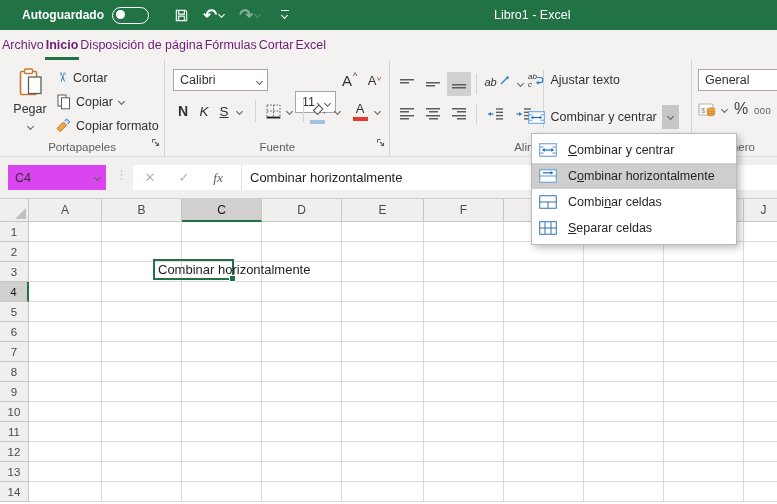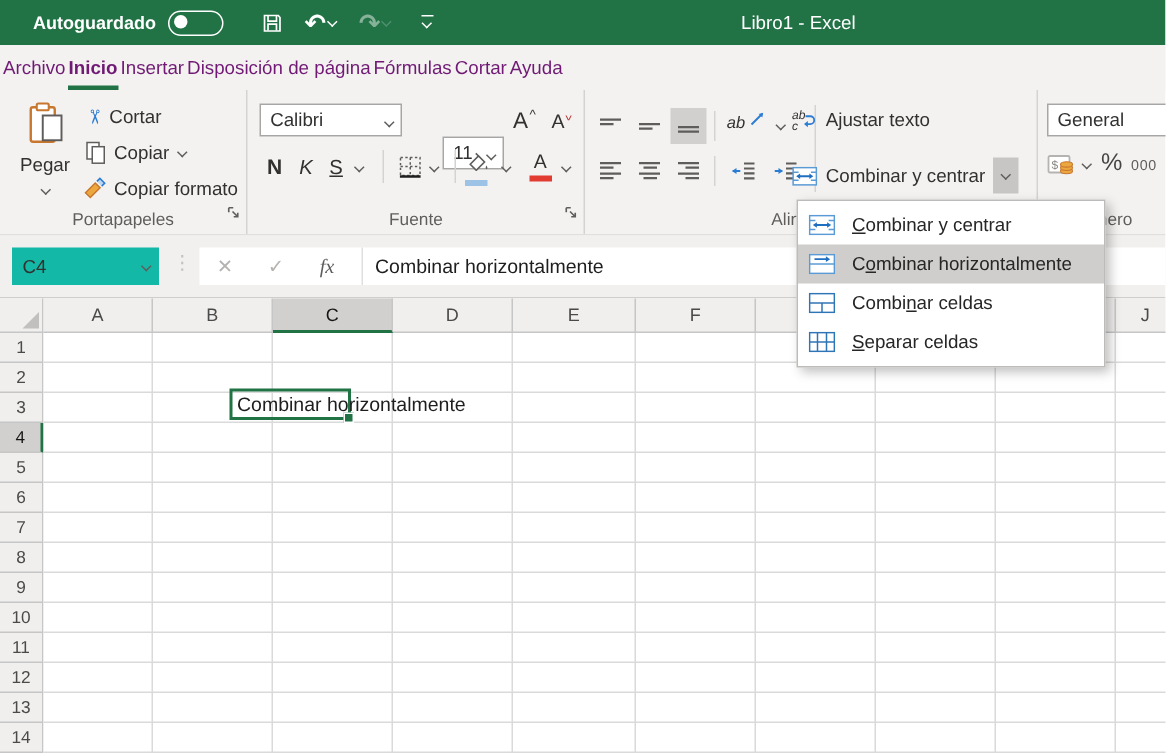--- a/index.html
+++ b/index.html
@@ -46,21 +46,21 @@
   .bars-l{background:linear-gradient(#5f5d5b,#5f5d5b) 0 0/14px 1.5px no-repeat,linear-gradient(#5f5d5b,#5f5d5b) 0 3.4px/9px 1.5px no-repeat,linear-gradient(#5f5d5b,#5f5d5b) 0 6.8px/14px 1.5px no-repeat,linear-gradient(#5f5d5b,#5f5d5b) 0 10.2px/9px 1.5px no-repeat}
   .bars-c{background:linear-gradient(#5f5d5b,#5f5d5b) 50% 0/14px 1.5px no-repeat,linear-gradient(#5f5d5b,#5f5d5b) 50% 3.4px/9px 1.5px no-repeat,linear-gradient(#5f5d5b,#5f5d5b) 50% 6.8px/14px 1.5px no-repeat,linear-gradient(#5f5d5b,#5f5d5b) 50% 10.2px/9px 1.5px no-repeat}
   .bars-r{background:linear-gradient(#5f5d5b,#5f5d5b) 100% 0/14px 1.5px no-repeat,linear-gradient(#5f5d5b,#5f5d5b) 100% 3.4px/9px 1.5px no-repeat,linear-gradient(#5f5d5b,#5f5d5b) 100% 6.8px/14px 1.5px no-repeat,linear-gradient(#5f5d5b,#5f5d5b) 100% 10.2px/9px 1.5px no-repeat}
   .vtop{background:linear-gradient(#5f5d5b,#5f5d5b) 0 1px/14px 1.5px no-repeat,linear-gradient(#5f5d5b,#5f5d5b) 0 4.4px/9px 1.5px no-repeat}
   .vmid{background:linear-gradient(#5f5d5b,#5f5d5b) 0 4px/14px 1.5px no-repeat,linear-gradient(#5f5d5b,#5f5d5b) 0 7.4px/9px 1.5px no-repeat}
   .vbot{background:linear-gradient(#5f5d5b,#5f5d5b) 0 6px/14px 1.5px no-repeat,linear-gradient(#5f5d5b,#5f5d5b) 0 9.4px/14px 1.5px no-repeat}
   .fontbtn{font-size:14px;display:flex;align-items:center;justify-content:center}
   .colorbar{display:block;height:3.5px;width:15px;margin-top:1px}
   
   .fbar{position:absolute;left:0;top:157px;width:777px;height:42px;background:#f1f0ef;border-bottom:1px solid #d0cecc;box-sizing:border-box}
-  .namebox{position:absolute;left:8px;top:8px;width:98px;height:25px;background:#14b8a6;display:flex;align-items:center;
+  .namebox{position:absolute;left:8px;top:8px;width:98px;height:25px;background:#d946ef;display:flex;align-items:center;
            font-size:12.5px;padding-left:7px;box-sizing:border-box}
   .nbchev{position:absolute;right:5px;top:9px}
   .fdots{position:absolute;left:115px;top:10px;color:#c3c1bf;font-size:13px;letter-spacing:0}
   .fbtns{position:absolute;left:133px;top:8px;right:0;height:25px;background:#fff;display:flex;align-items:center}
   .fb{width:34px;text-align:center;color:#b5b3b1;font-size:13px}
   .fxi{font-style:italic;font-family:"Liberation Serif","DejaVu Serif",serif;color:#605e5c;font-size:13.5px}
   .fdiv{width:1px;height:25px;background:#e1dfdd;margin:0 8px 0 6px}
   .fcontent{font-size:13px;color:#1e1e1e;white-space:nowrap}
   
   .grid{position:absolute;left:0;top:199px;width:777px;height:305px;background:#fff}
@@ -121,25 +121,24 @@
         <i></i>
         <span class="chev w"></span>
       </span>
   </div>
   <div class="wintitle">Libro1 - Excel</div>
 </div>
 
 <div class="tabrow">
     <div class="tab">Archivo</div>
     <div class="tab active">Inicio</div>
-    <div class="tab">Insertar</div>
     <div class="tab">Disposición de página</div>
     <div class="tab">Fórmulas</div>
     <div class="tab">Cortar</div>
-    <div class="tab">Ayuda</div>
+    <div class="tab">Excel</div>
   </div>
 
 <div class="ribbon">
 
   <div class="group" style="width:167px">
     <div class="abs" style="left:8px;top:8px;width:44px;height:66px;text-align:center">
       <svg width="25" height="30" viewBox="0 0 25 30" style="margin-left:3px">
         <rect x="1.5" y="3.5" width="16" height="23" rx="1.5" fill="#fff" stroke="#c8772f" stroke-width="1.6"></rect>
         <rect x="5.5" y="1" width="8" height="4.5" rx="1" fill="#fff" stroke="#c8772f" stroke-width="1.4"></rect>
         <rect x="9.5" y="9" width="12.5" height="16.5" fill="#fff" stroke="#5f5d5b" stroke-width="1.3"></rect>

